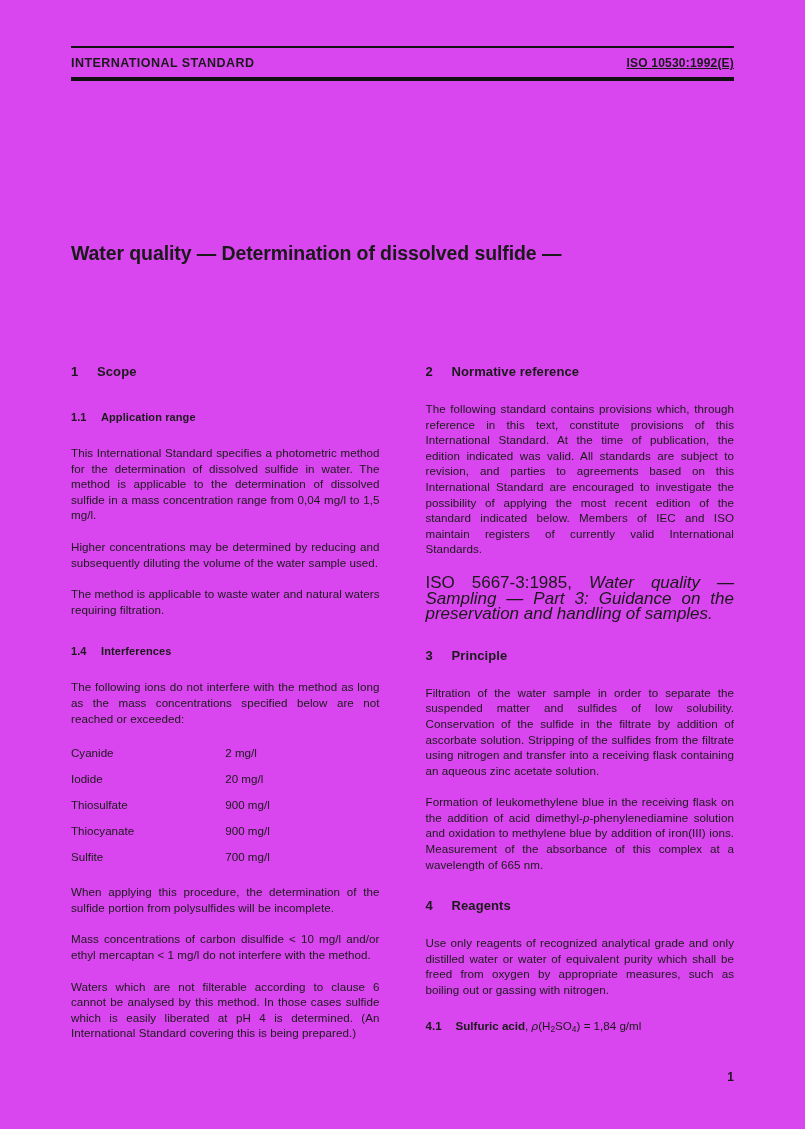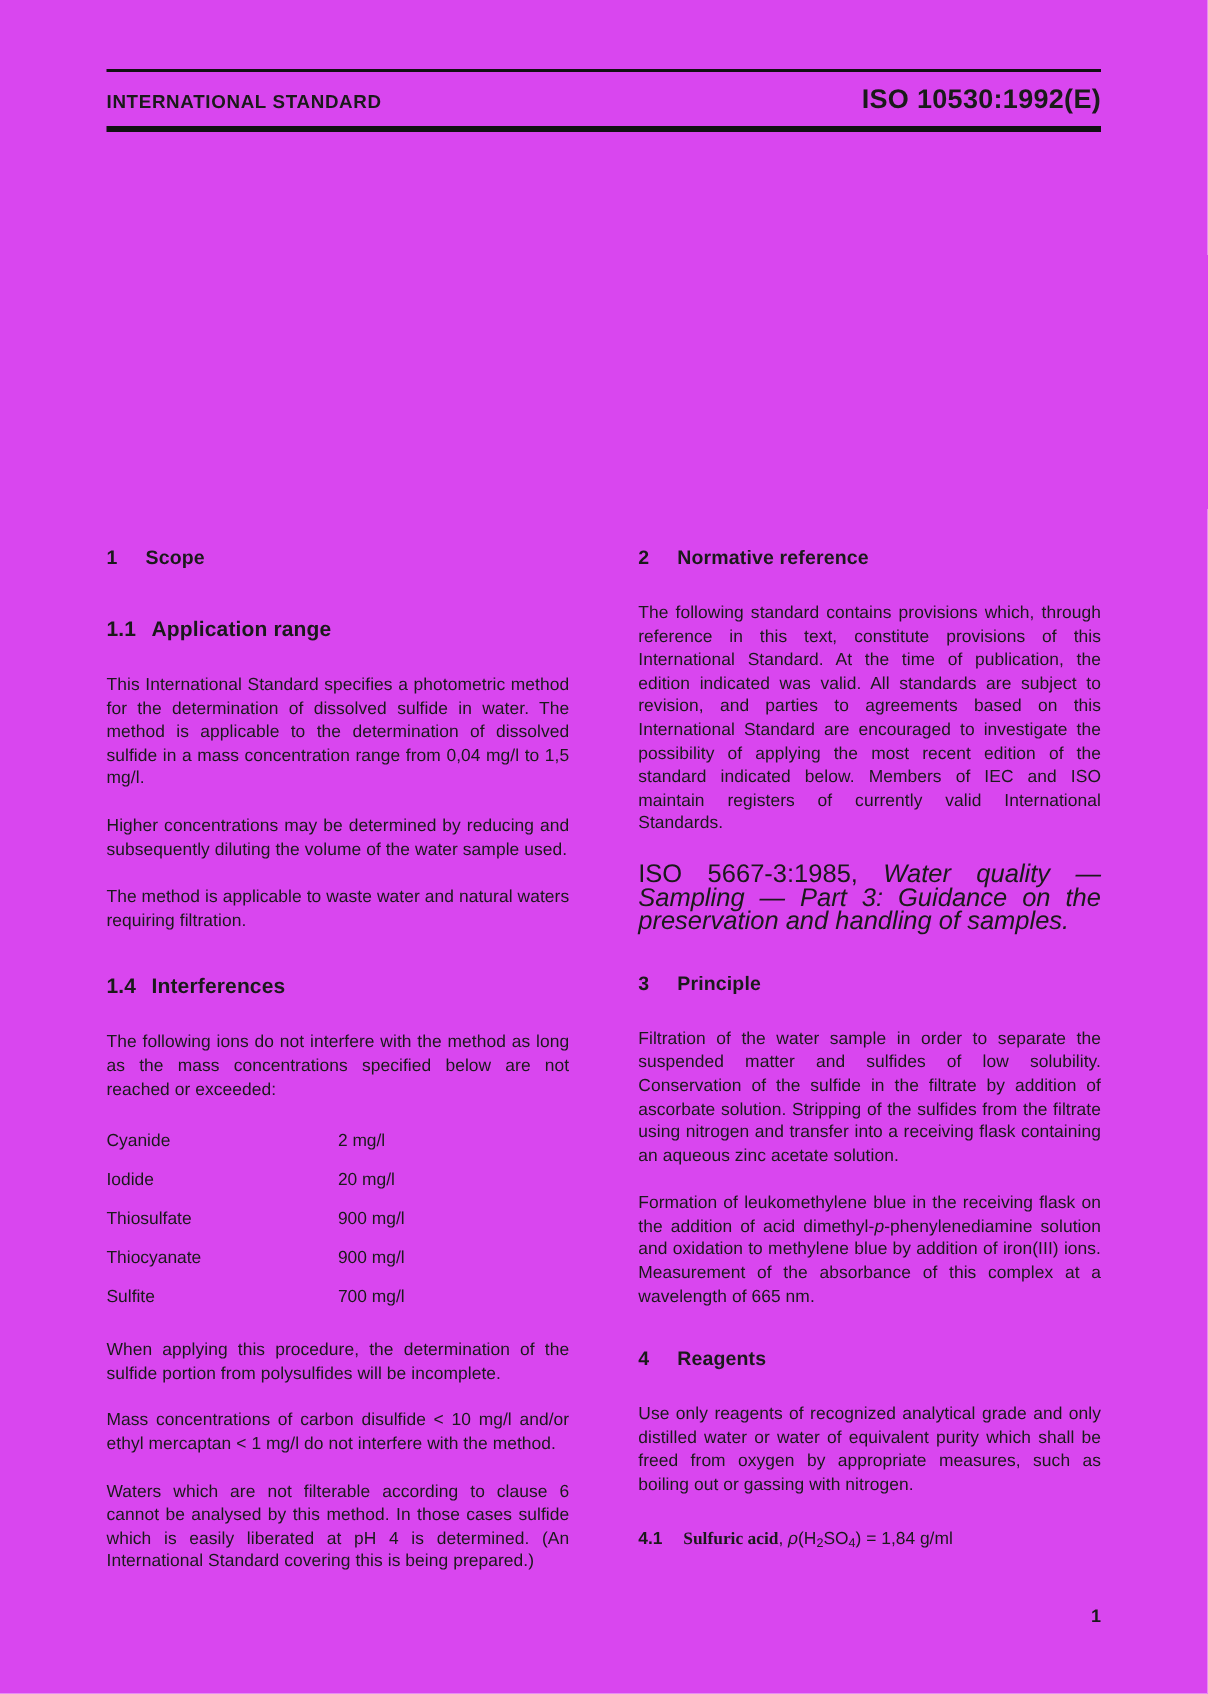--- a/index.html
+++ b/index.html
@@ -47,23 +47,24 @@
     justify-content: space-between;
     align-items: baseline;
     padding: 8px 0 7px 0;
   }
   .header-left {
     font-size: 12.5px;
     font-weight: bold;
     letter-spacing: 0.45px;
   }
   .header-right {
-    font-size: 18px;
+    font-size: 12px;
     font-weight: bold;
     letter-spacing: 0.2px;
+    text-decoration: underline;
   }
 
   
   .doc-title {
     position: absolute;
     left: 71px;
     top: 240px;
     width: 600px;
     font-size: 19.5px;
     font-weight: bold;
@@ -89,21 +90,21 @@
     font-size: 13px;
     font-weight: bold;
     margin: 0 0 0 0;
     letter-spacing: 0.1px;
   }
   h2.clause .num {
     display: inline-block;
     width: 26px;
   }
   h3.subclause {
-    font-size: 14px;
+    font-size: 11px;
     font-weight: bold;
     margin: 0;
     letter-spacing: 0.1px;
   }
   h3.subclause .num {
     display: inline-block;
     width: 30px;
   }
 
   p.body {
@@ -147,21 +148,21 @@
   p.reagent {
     font-size: 11.6px;
     line-height: 15.6px;
     margin: 0;
   }
   p.reagent .rnum {
     font-weight: bold;
     display: inline-block;
     width: 30px;
   }
-  p.reagent .rname { font-weight: bold; font-family: Liberation Serif, serif; }
+  p.reagent .rname { font-weight: bold; }
   p.reagent .rho { font-style: italic; }
   sub { font-size: 8.4px; vertical-align: -2px; }
 
   
   .page-number {
     position: absolute;
     left: 0;
     top: 1070px;
     width: 734px;
     text-align: right;
@@ -177,20 +178,21 @@
   <div class="header">
     <div class="rule-thin"></div>
     <div class="header-row">
       <div class="header-left">INTERNATIONAL STANDARD</div>
       <div class="header-right">ISO 10530:1992(E)</div>
     </div>
     <div class="rule-thick"></div>
   </div>
 
   <div class="doc-title">
+    <span class="line">Water quality — Determination of dissolved sulfide —</span>
   </div>
 
   <div class="columns">
 
     <div class="col">
 
       <h2 class="clause">
         <span class="num">1</span><span>Scope</span>
       </h2>
 

